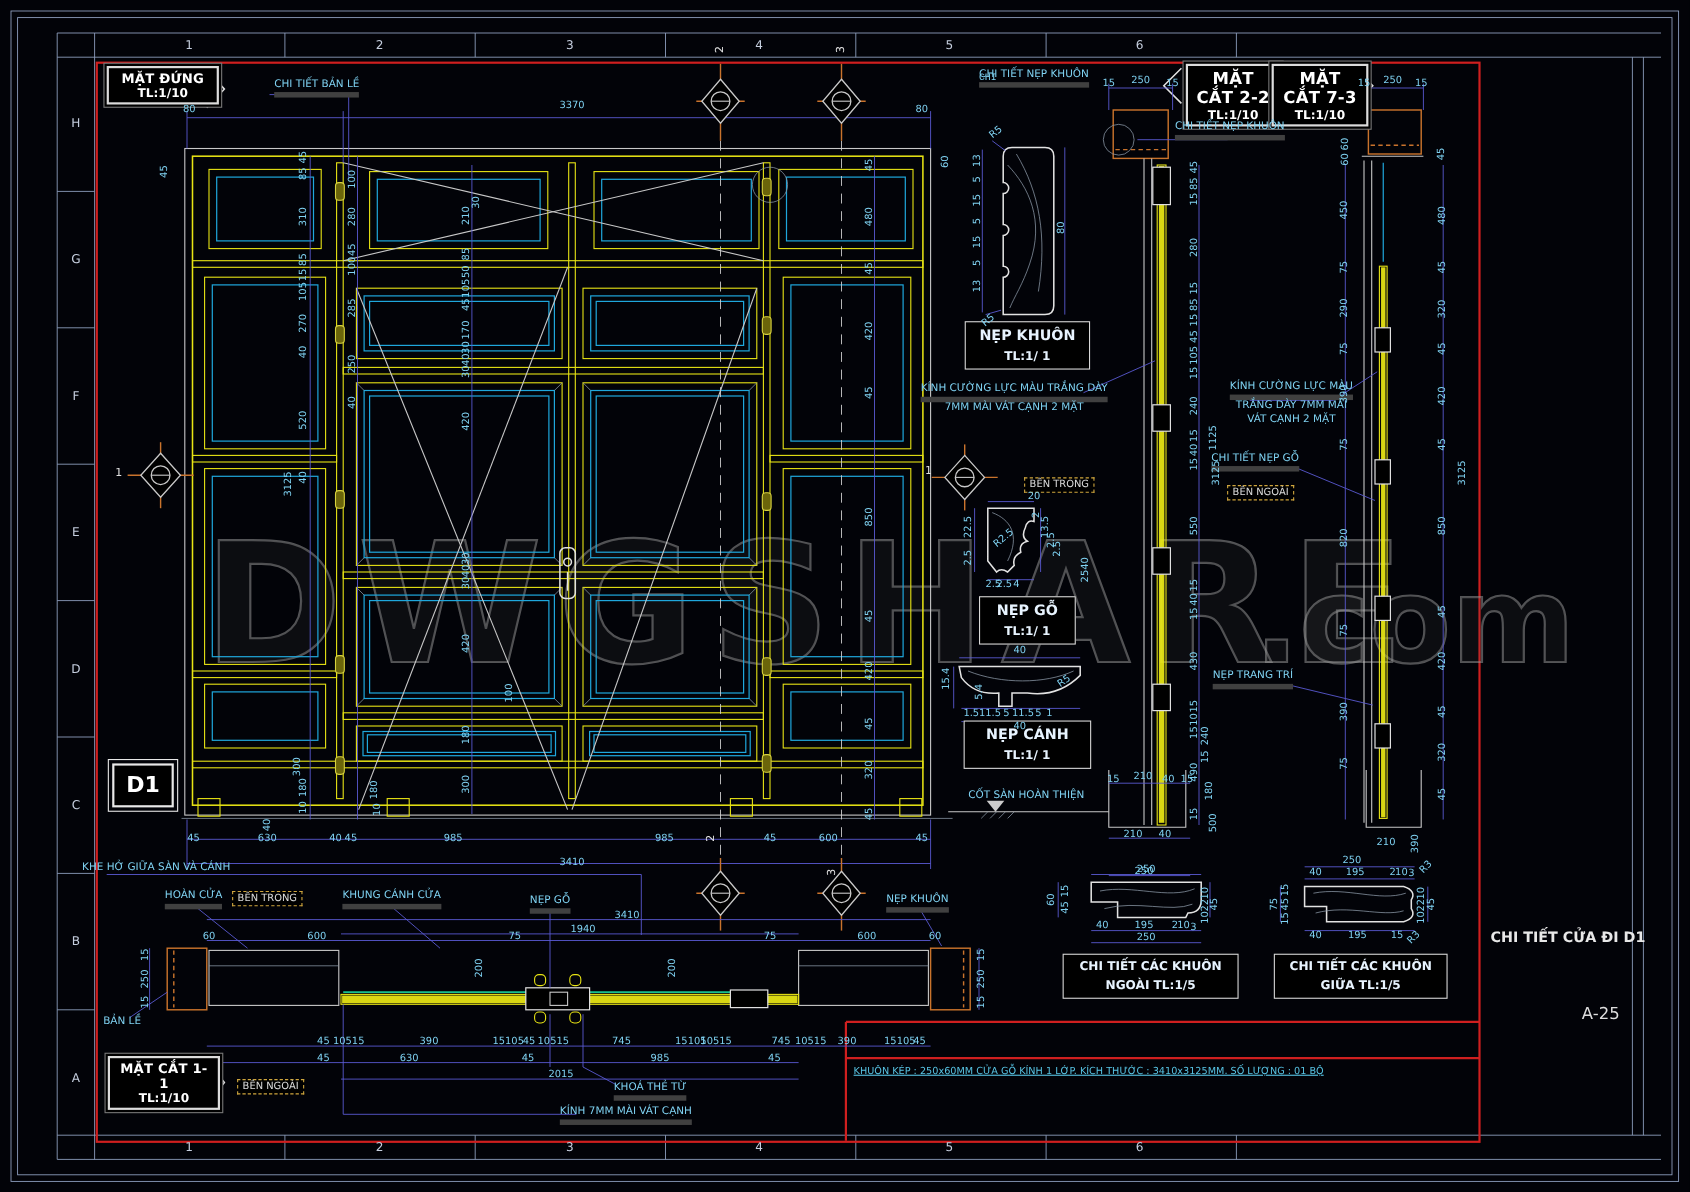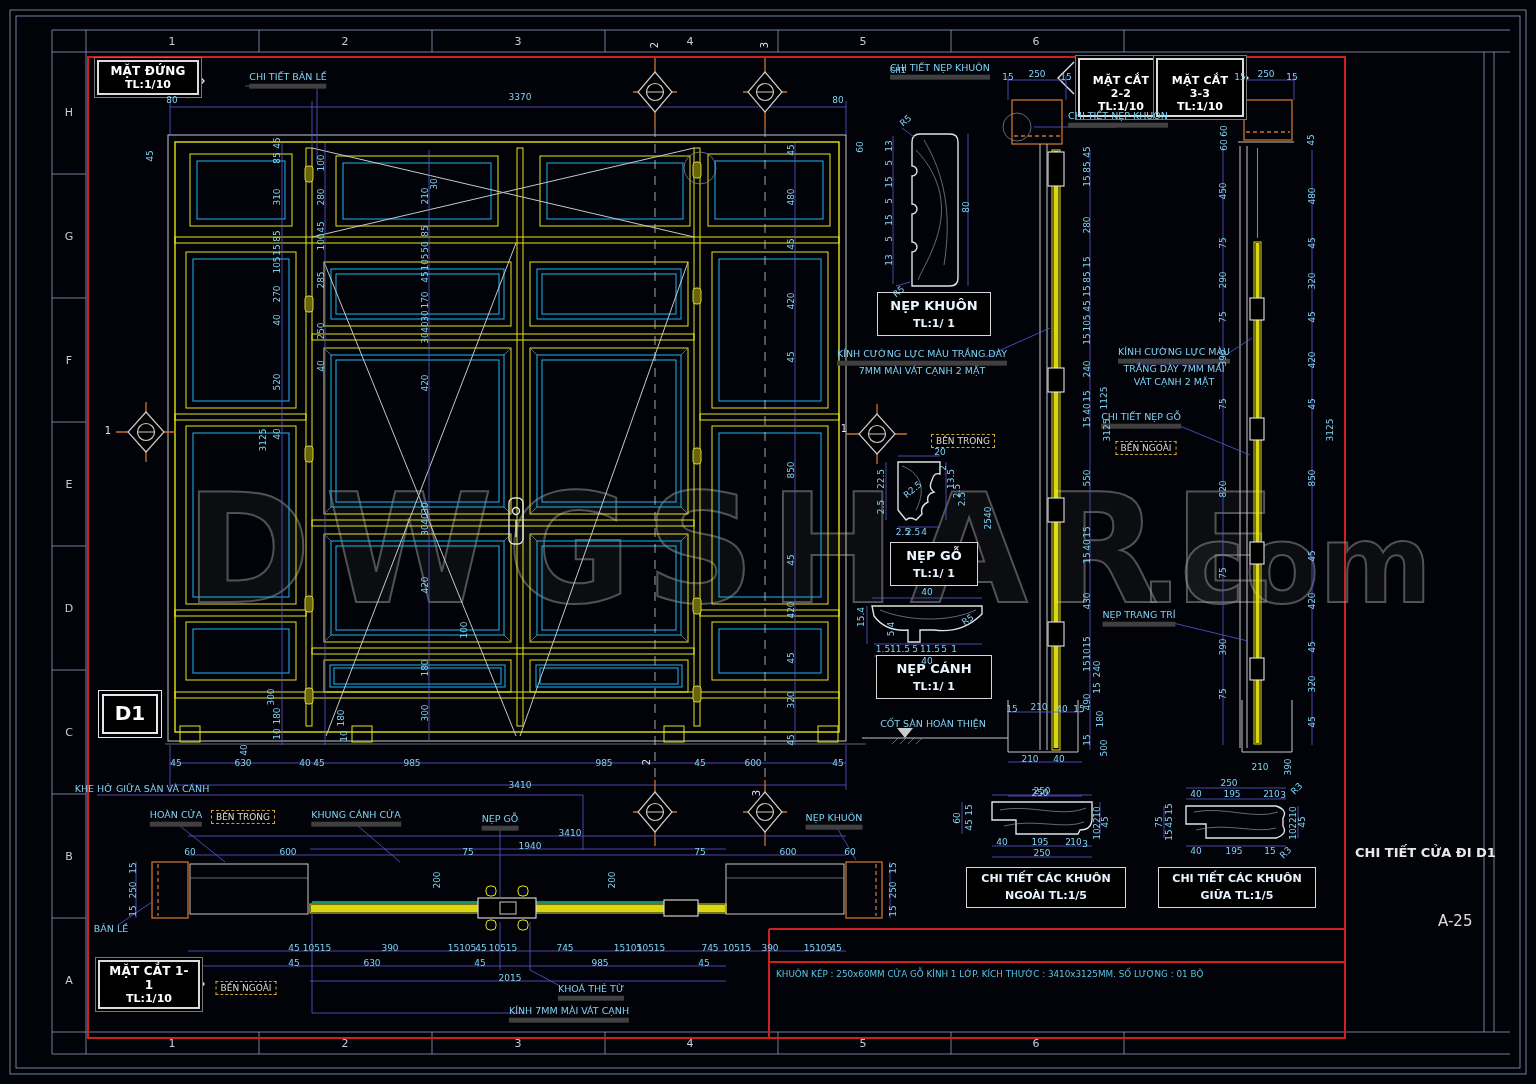--- a/index.html
+++ b/index.html
@@ -12,21 +12,21 @@
   .dim.grid{color:#c5cede;font-size:11px;}
   .dim.wt{color:#e0e0e0;font-size:10px;}
   .cl{position:absolute;transform:translate(-50%,-50%);color:#7fd2f2;font-size:9.5px;
       line-height:1.12;white-space:nowrap;text-align:center;}
   .u{border-bottom:5px solid #404040;padding-bottom:1px;}
   .dash{border:1px dashed #cfa63f;color:#dcdcdc;padding:1px 4px;font-size:9px;background:#000;}
   .vbox{position:absolute;border:2px solid #dcdcdc;background:#000;text-align:center;
         color:#fff;padding:2px 6px;box-shadow:0 0 0 2px #000,0 0 0 3px #777;}
   .vbox .t1{font-weight:bold;font-size:12px;letter-spacing:.2px;}
   .vbox .t2{font-weight:bold;font-size:11px;}
-  .vbox.small .t1{font-size:11px;margin-top:12px;}
+  .vbox.small .t1{font-size:15px;}
   .kbox{position:absolute;border:1.5px solid #d8d8d8;background:#000;text-align:center;
         color:#e8f4ff;padding:3px 6px;font-weight:bold;font-size:11px;line-height:1.5;}
   .d1box{position:absolute;border:2px solid #e8e8e8;outline:1.5px solid #e8e8e8;outline-offset:3px;
          background:#000;color:#fff;font-weight:bold;font-size:20px;text-align:center;line-height:34px;}
   .title-main{position:absolute;color:#f2f2f2;font-weight:bold;font-size:25px;text-align:center;
               letter-spacing:.5px;white-space:nowrap;}
   .note{position:absolute;color:#58c4e4;font-size:8.8px;white-space:nowrap;letter-spacing:0;}
   .mtitle{position:absolute;color:#e8e8e8;font-weight:bold;font-size:13px;white-space:nowrap;}
   .mcode{position:absolute;color:#dddddd;font-size:15px;white-space:nowrap;}
   
@@ -459,21 +459,21 @@
 
   <div class="vbox" style="left:97px;top:60px;width:86px;">
     <div class="t1">MẶT ĐỨNG</div>
     <div class="t2">TL:1/10</div>
   </div>
   <div class="vbox small" style="left:1078px;top:58px;width:70px;">
     <div class="t1">MẶT CẮT 2-2</div>
     <div class="t2">TL:1/10</div>
   </div>
   <div class="vbox small" style="left:1156px;top:58px;width:72px;">
-    <div class="t1">MẶT CẮT 3-3</div>
+    <div class="t1">MẶT CẮT 7-3</div>
     <div class="t2">TL:1/10</div>
   </div>
   <div class="vbox" style="left:98px;top:960px;width:86px;">
     <div class="t1">MẶT CẮT 1-1</div>
     <div class="t2">TL:1/10</div>
   </div>
 
   <div class="kbox" style="left:877px;top:292px;width:100px;">
     <div style="font-size:13px;">NẸP KHUÔN</div>
     <div>TL:1/ 1</div>
@@ -514,21 +514,21 @@
   <div class="cl u" style="left:176px;top:818px;">HOÀN CỬA</div>
   <div class="cl dash" style="left:243px;top:817px;">BÊN TRONG</div>
   <div class="cl u" style="left:356px;top:818px;text-align:right;">KHUNG CÁNH CỬA</div>
   <div class="cl u" style="left:500px;top:822px;">NẸP GỖ</div>
   <div class="cl u" style="left:834px;top:821px;">NẸP KHUÔN</div>
   <div class="cl" style="left:111px;top:929px;">BẢN LỀ</div>
   <div class="cl dash" style="left:246px;top:988px;">BÊN NGOÀI</div>
   <div class="cl u" style="left:591px;top:992px;">KHOÁ THẺ TỪ</div>
   <div class="cl u" style="left:569px;top:1014px;">KÍNH 7MM MÀI VÁT CẠNH</div>
 
-  <div class="note" style="left:776px;top:969px;">KHUÔN KÉP : 250x60MM CỬA GỖ KÍNH 1 LỚP. KÍCH THƯỚC : 3410x3125MM. SỐ LƯỢNG : 01 BỘ</div>
+  <div class="note" style="left:776px;top:969px;text-decoration:underline;">KHUÔN KÉP : 250x60MM CỬA GỖ KÍNH 1 LỚP. KÍCH THƯỚC : 3410x3125MM. SỐ LƯỢNG : 01 BỘ</div>
 
   <div class="mtitle" style="left:1355px;top:845px;">CHI TIẾT CỬA ĐI D1</div>
   <div class="mcode" style="left:1438px;top:912px;">A-25</div>
 </div>
 
 <div class="layer" id="dims">
       <span class="dim grid" style="left: 172px; top: 41px;">1</span>
       <span class="dim grid" style="left: 345px; top: 41px;">2</span>
       <span class="dim grid" style="left: 518px; top: 41px;">3</span>
       <span class="dim grid" style="left: 690px; top: 41px;">4</span>

